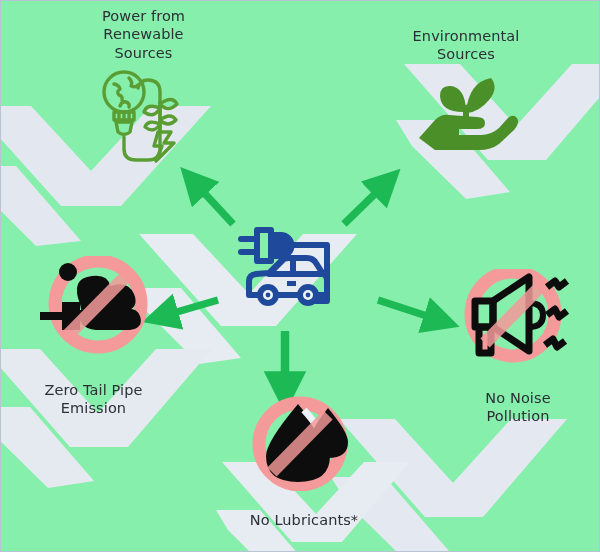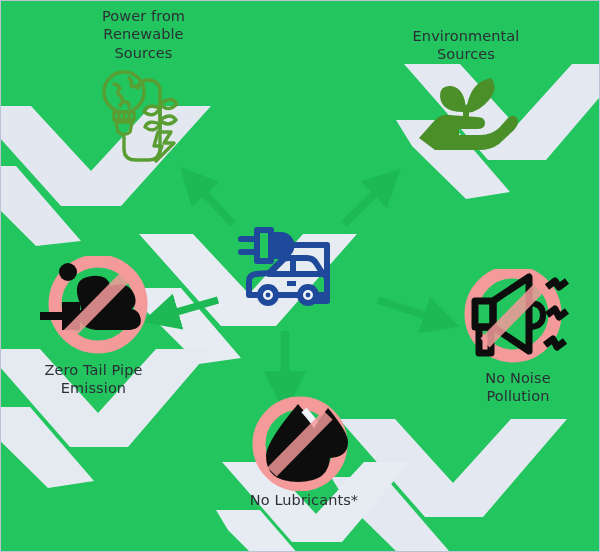--- a/index.html
+++ b/index.html
@@ -7,21 +7,21 @@
     padding: 0;
     background: #ffffff;
   }
   body {
     font-family: "DejaVu Sans", sans-serif;
   }
   #canvas {
     position: relative;
     width: 600px;
     height: 552px;
-    background: #22c55e;
+    background: #86efac;
     border: 1px solid #b9c3d4;
     box-sizing: border-box;
     overflow: hidden;
   }
   
   #watermark {
     position: absolute;
     inset: 0;
     pointer-events: none;
     z-index: 0;
@@ -43,21 +43,21 @@
     line-height: 1.26;
     color: #2b2f36;
     text-align: center;
     white-space: pre-line;
     letter-spacing: 0.1px;
   }
   .node-icon {
     display: block;
   }
   .label-top .node-label { margin-bottom: 4px; }
-  .label-bottom .node-label { margin-top: 0; }
+  .label-bottom .node-label { margin-top: 20px; }
 
   
   #arrows {
     position: absolute;
     inset: 0;
     z-index: 2;
     pointer-events: none;
   }
   
   #center-node {

